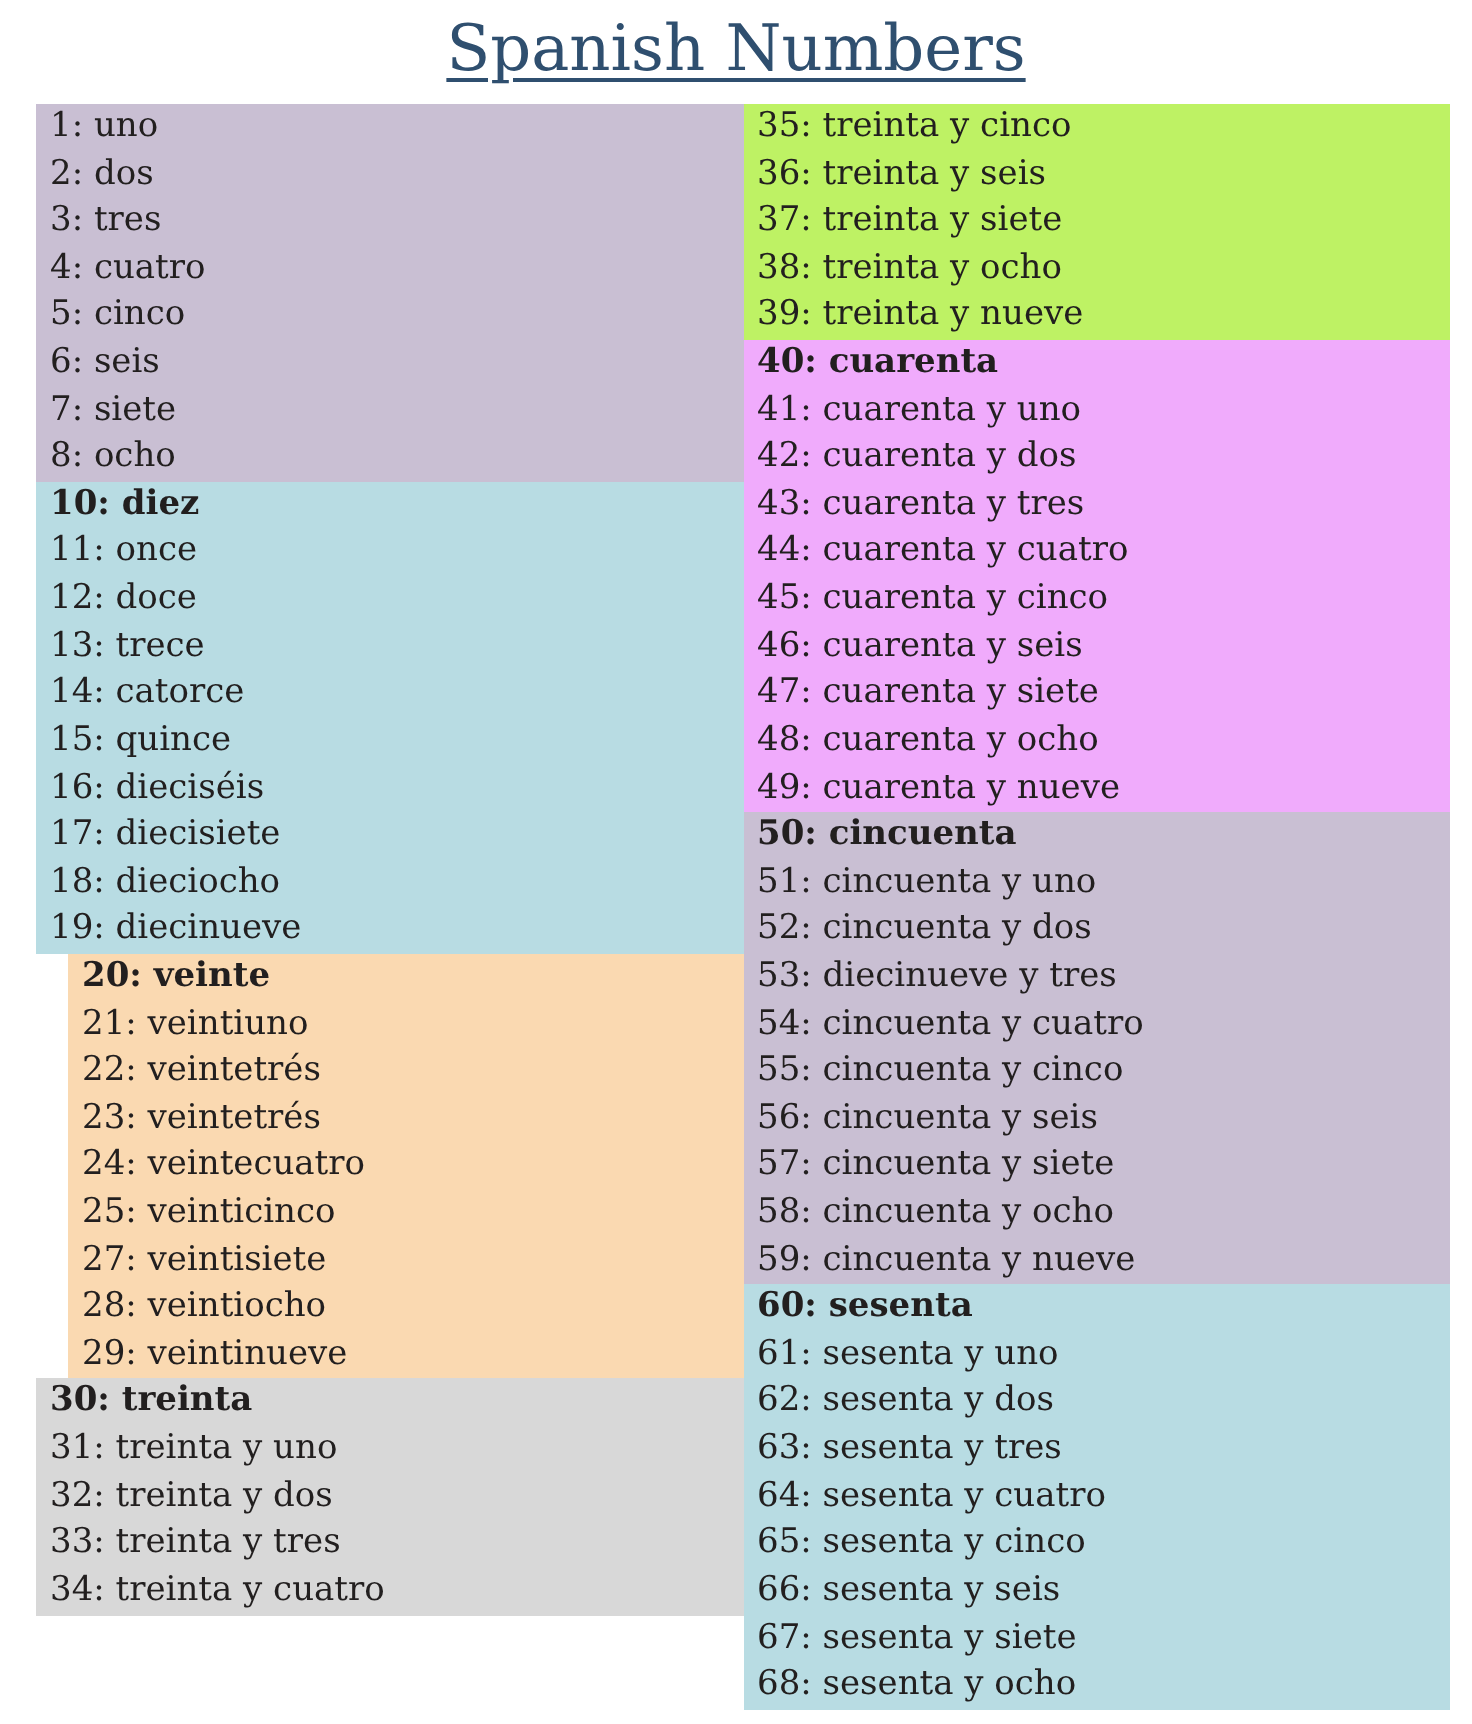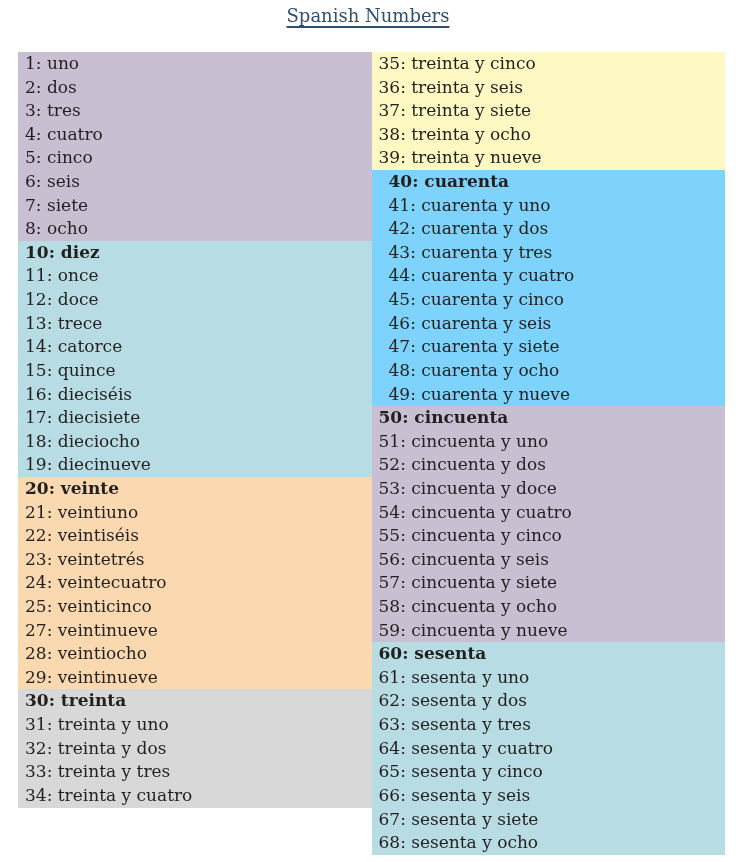--- a/index.html
+++ b/index.html
@@ -14,21 +14,21 @@
     position: relative;
   }
   .title-wrap {
     width: 100%;
     text-align: center;
     padding-top: 5px;
     height: 47px;
   }
   .page-title {
     display: inline-block;
-    font-size: 18px;
+    font-size: 32px;
     font-weight: normal;
     text-decoration: underline;
     text-underline-offset: 4px;
     text-decoration-thickness: 2px;
   }
   .grid {
     position: absolute;
     left: 18px;
     top: 52px;
     width: 707px;
@@ -76,64 +76,64 @@
         <div class="row">11: once</div>
         <div class="row">12: doce</div>
         <div class="row">13: trece</div>
         <div class="row">14: catorce</div>
         <div class="row">15: quince</div>
         <div class="row">16: dieciséis</div>
         <div class="row">17: diecisiete</div>
         <div class="row">18: dieciocho</div>
         <div class="row">19: diecinueve</div>
       </div>
-      <div class="band" style="background: rgb(250, 217, 177);">
+      <div class="band" style="background: rgb(250, 217, 177); margin-left: 16px;">
         <div class="row bold">20: veinte</div>
         <div class="row">21: veintiuno</div>
-        <div class="row">22: veintiséis</div>
+        <div class="row">22: veintetrés</div>
         <div class="row">23: veintetrés</div>
         <div class="row">24: veintecuatro</div>
         <div class="row">25: veinticinco</div>
-        <div class="row">27: veintinueve</div>
+        <div class="row">27: veintisiete</div>
         <div class="row">28: veintiocho</div>
         <div class="row">29: veintinueve</div>
       </div>
       <div class="band" style="background: rgb(216, 216, 216);">
         <div class="row bold">30: treinta</div>
         <div class="row">31: treinta y uno</div>
         <div class="row">32: treinta y dos</div>
         <div class="row">33: treinta y tres</div>
         <div class="row">34: treinta y cuatro</div>
       </div>
     </div>
   <div class="col">
-      <div class="band" style="background: #fef9c3;">
+      <div class="band" style="background: #bef264;">
         <div class="row">35: treinta y cinco</div>
         <div class="row">36: treinta y seis</div>
         <div class="row">37: treinta y siete</div>
         <div class="row">38: treinta y ocho</div>
         <div class="row">39: treinta y nueve</div>
       </div>
-      <div class="band" style="background: #7dd3fc; padding-left: 10px;">
+      <div class="band" style="background: #f0abfc;">
         <div class="row bold">40: cuarenta</div>
         <div class="row">41: cuarenta y uno</div>
         <div class="row">42: cuarenta y dos</div>
         <div class="row">43: cuarenta y tres</div>
         <div class="row">44: cuarenta y cuatro</div>
         <div class="row">45: cuarenta y cinco</div>
         <div class="row">46: cuarenta y seis</div>
         <div class="row">47: cuarenta y siete</div>
         <div class="row">48: cuarenta y ocho</div>
         <div class="row">49: cuarenta y nueve</div>
       </div>
       <div class="band" style="background: rgb(201, 191, 211);">
         <div class="row bold">50: cincuenta</div>
         <div class="row">51: cincuenta y uno</div>
         <div class="row">52: cincuenta y dos</div>
-        <div class="row">53: cincuenta y doce</div>
+        <div class="row">53: diecinueve y tres</div>
         <div class="row">54: cincuenta y cuatro</div>
         <div class="row">55: cincuenta y cinco</div>
         <div class="row">56: cincuenta y seis</div>
         <div class="row">57: cincuenta y siete</div>
         <div class="row">58: cincuenta y ocho</div>
         <div class="row">59: cincuenta y nueve</div>
       </div>
       <div class="band" style="background: rgb(184, 220, 227);">
         <div class="row bold">60: sesenta</div>
         <div class="row">61: sesenta y uno</div>

